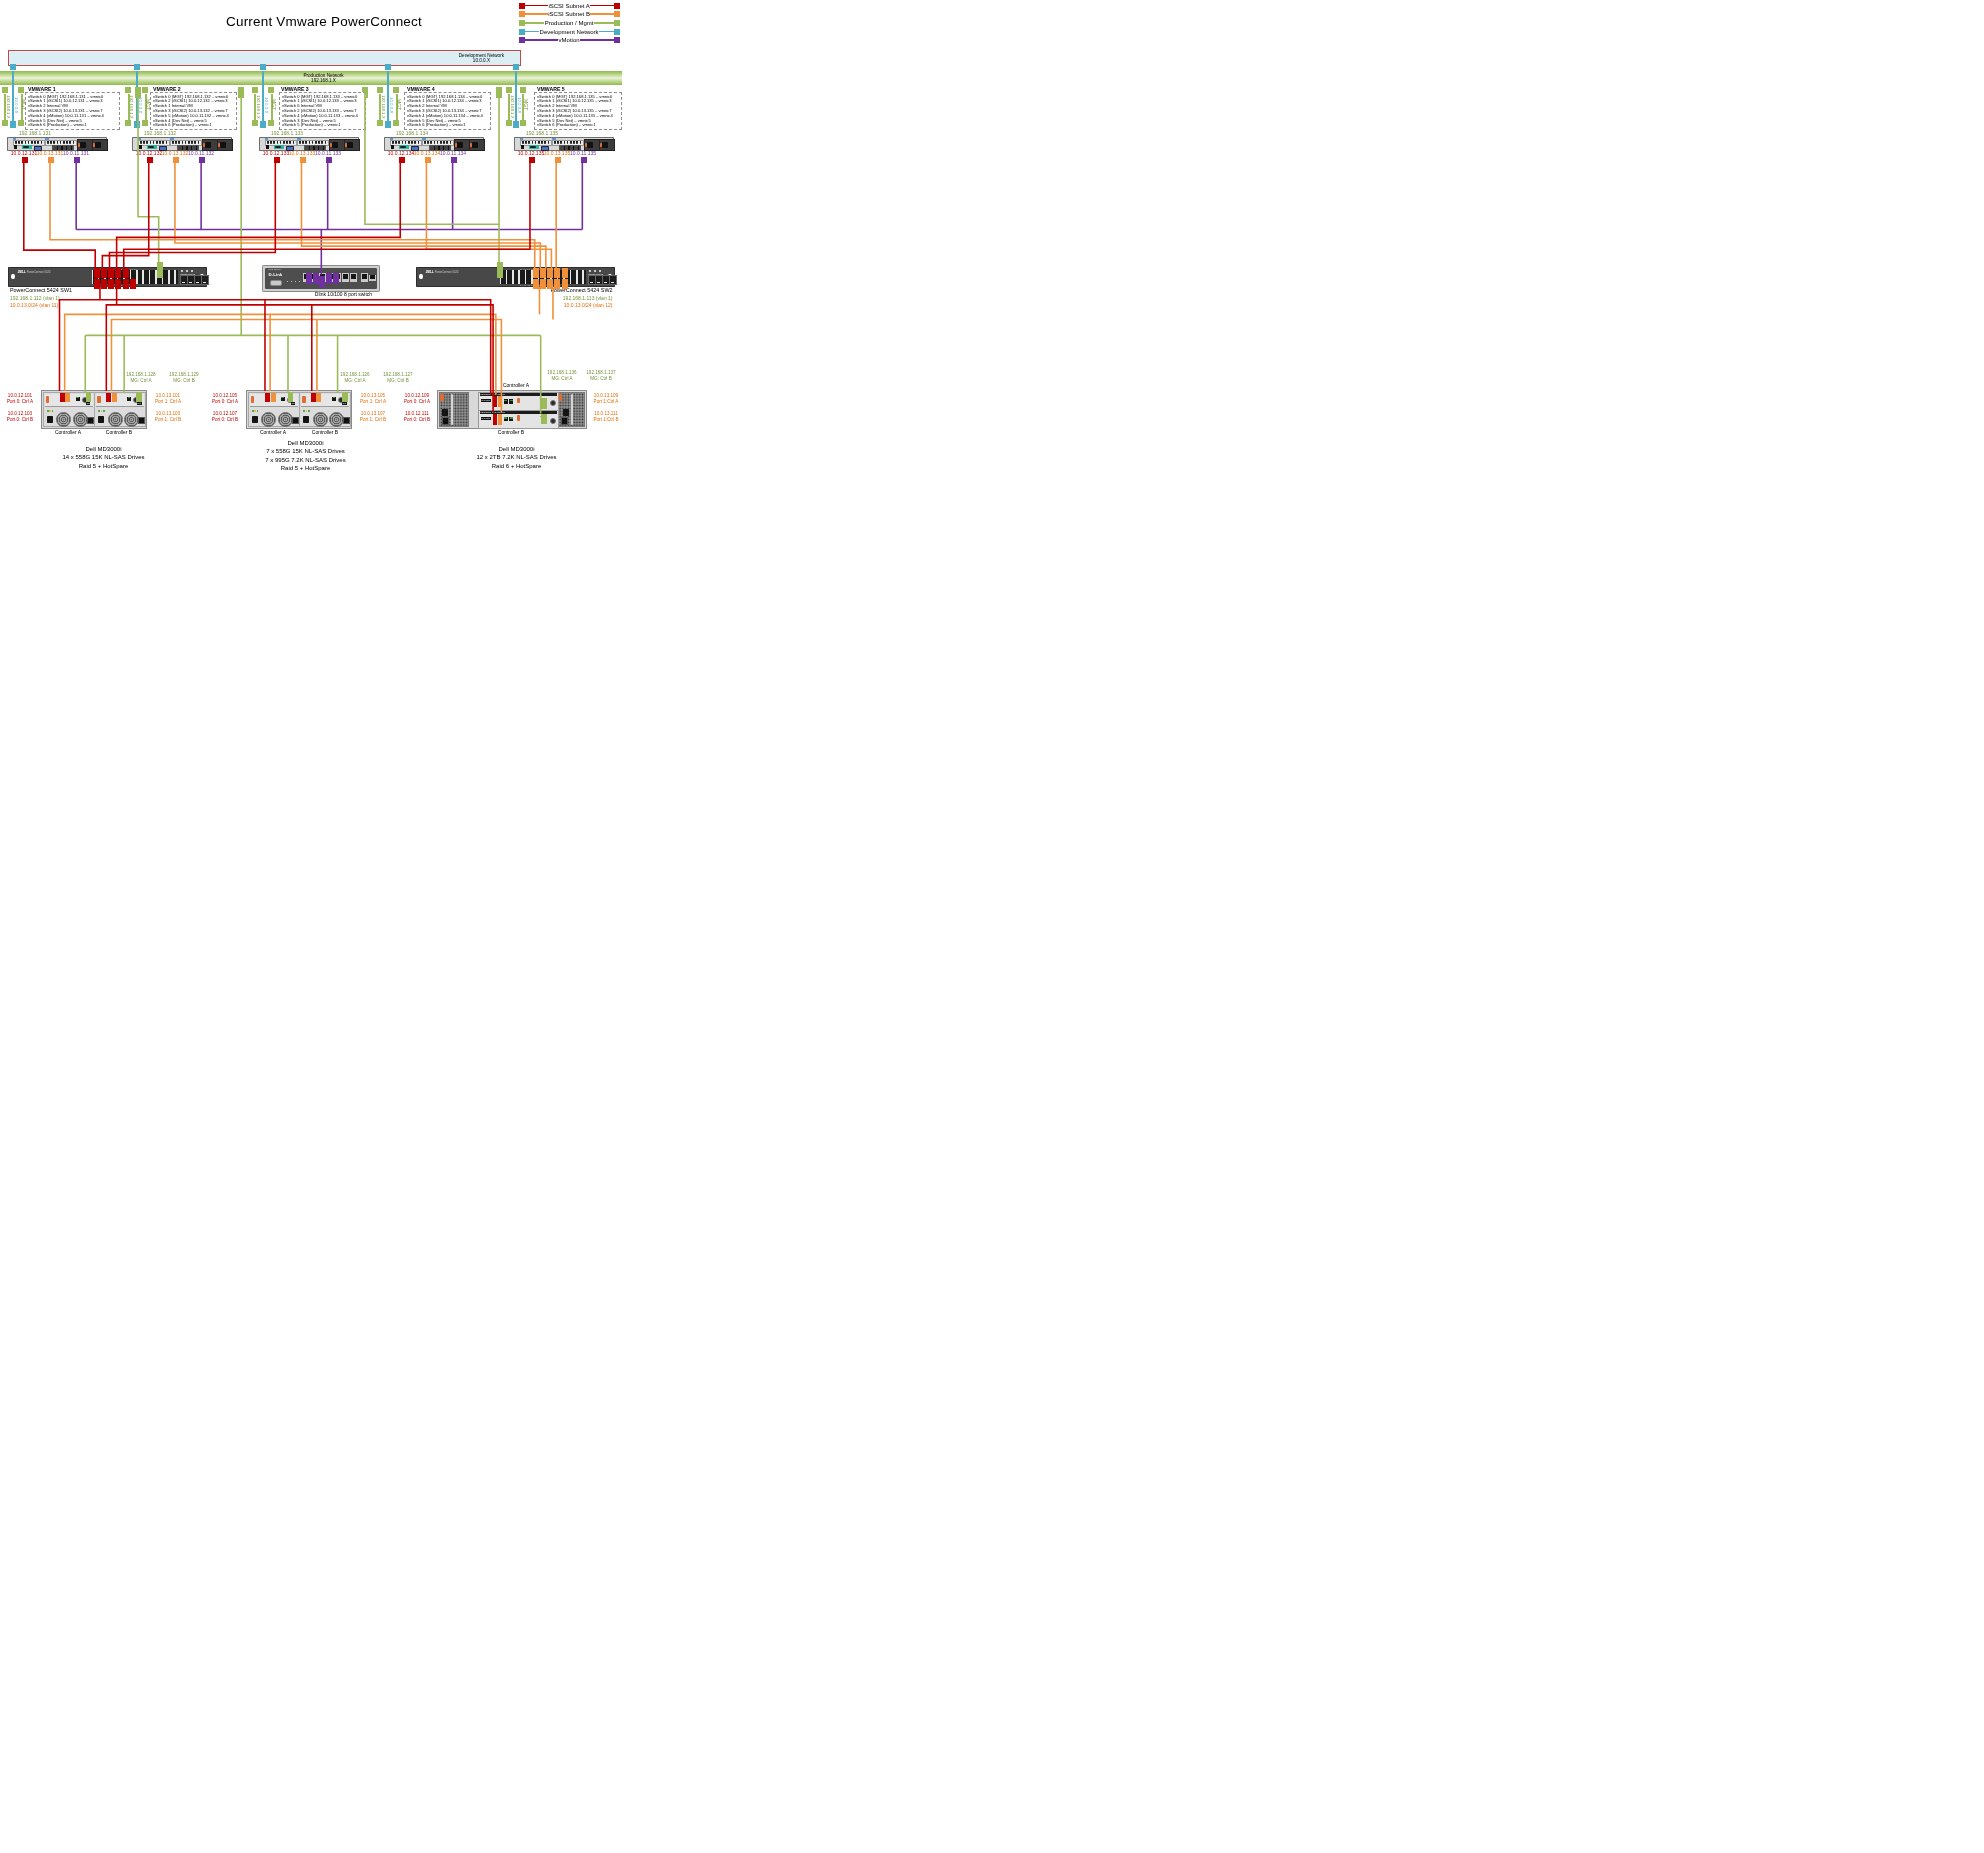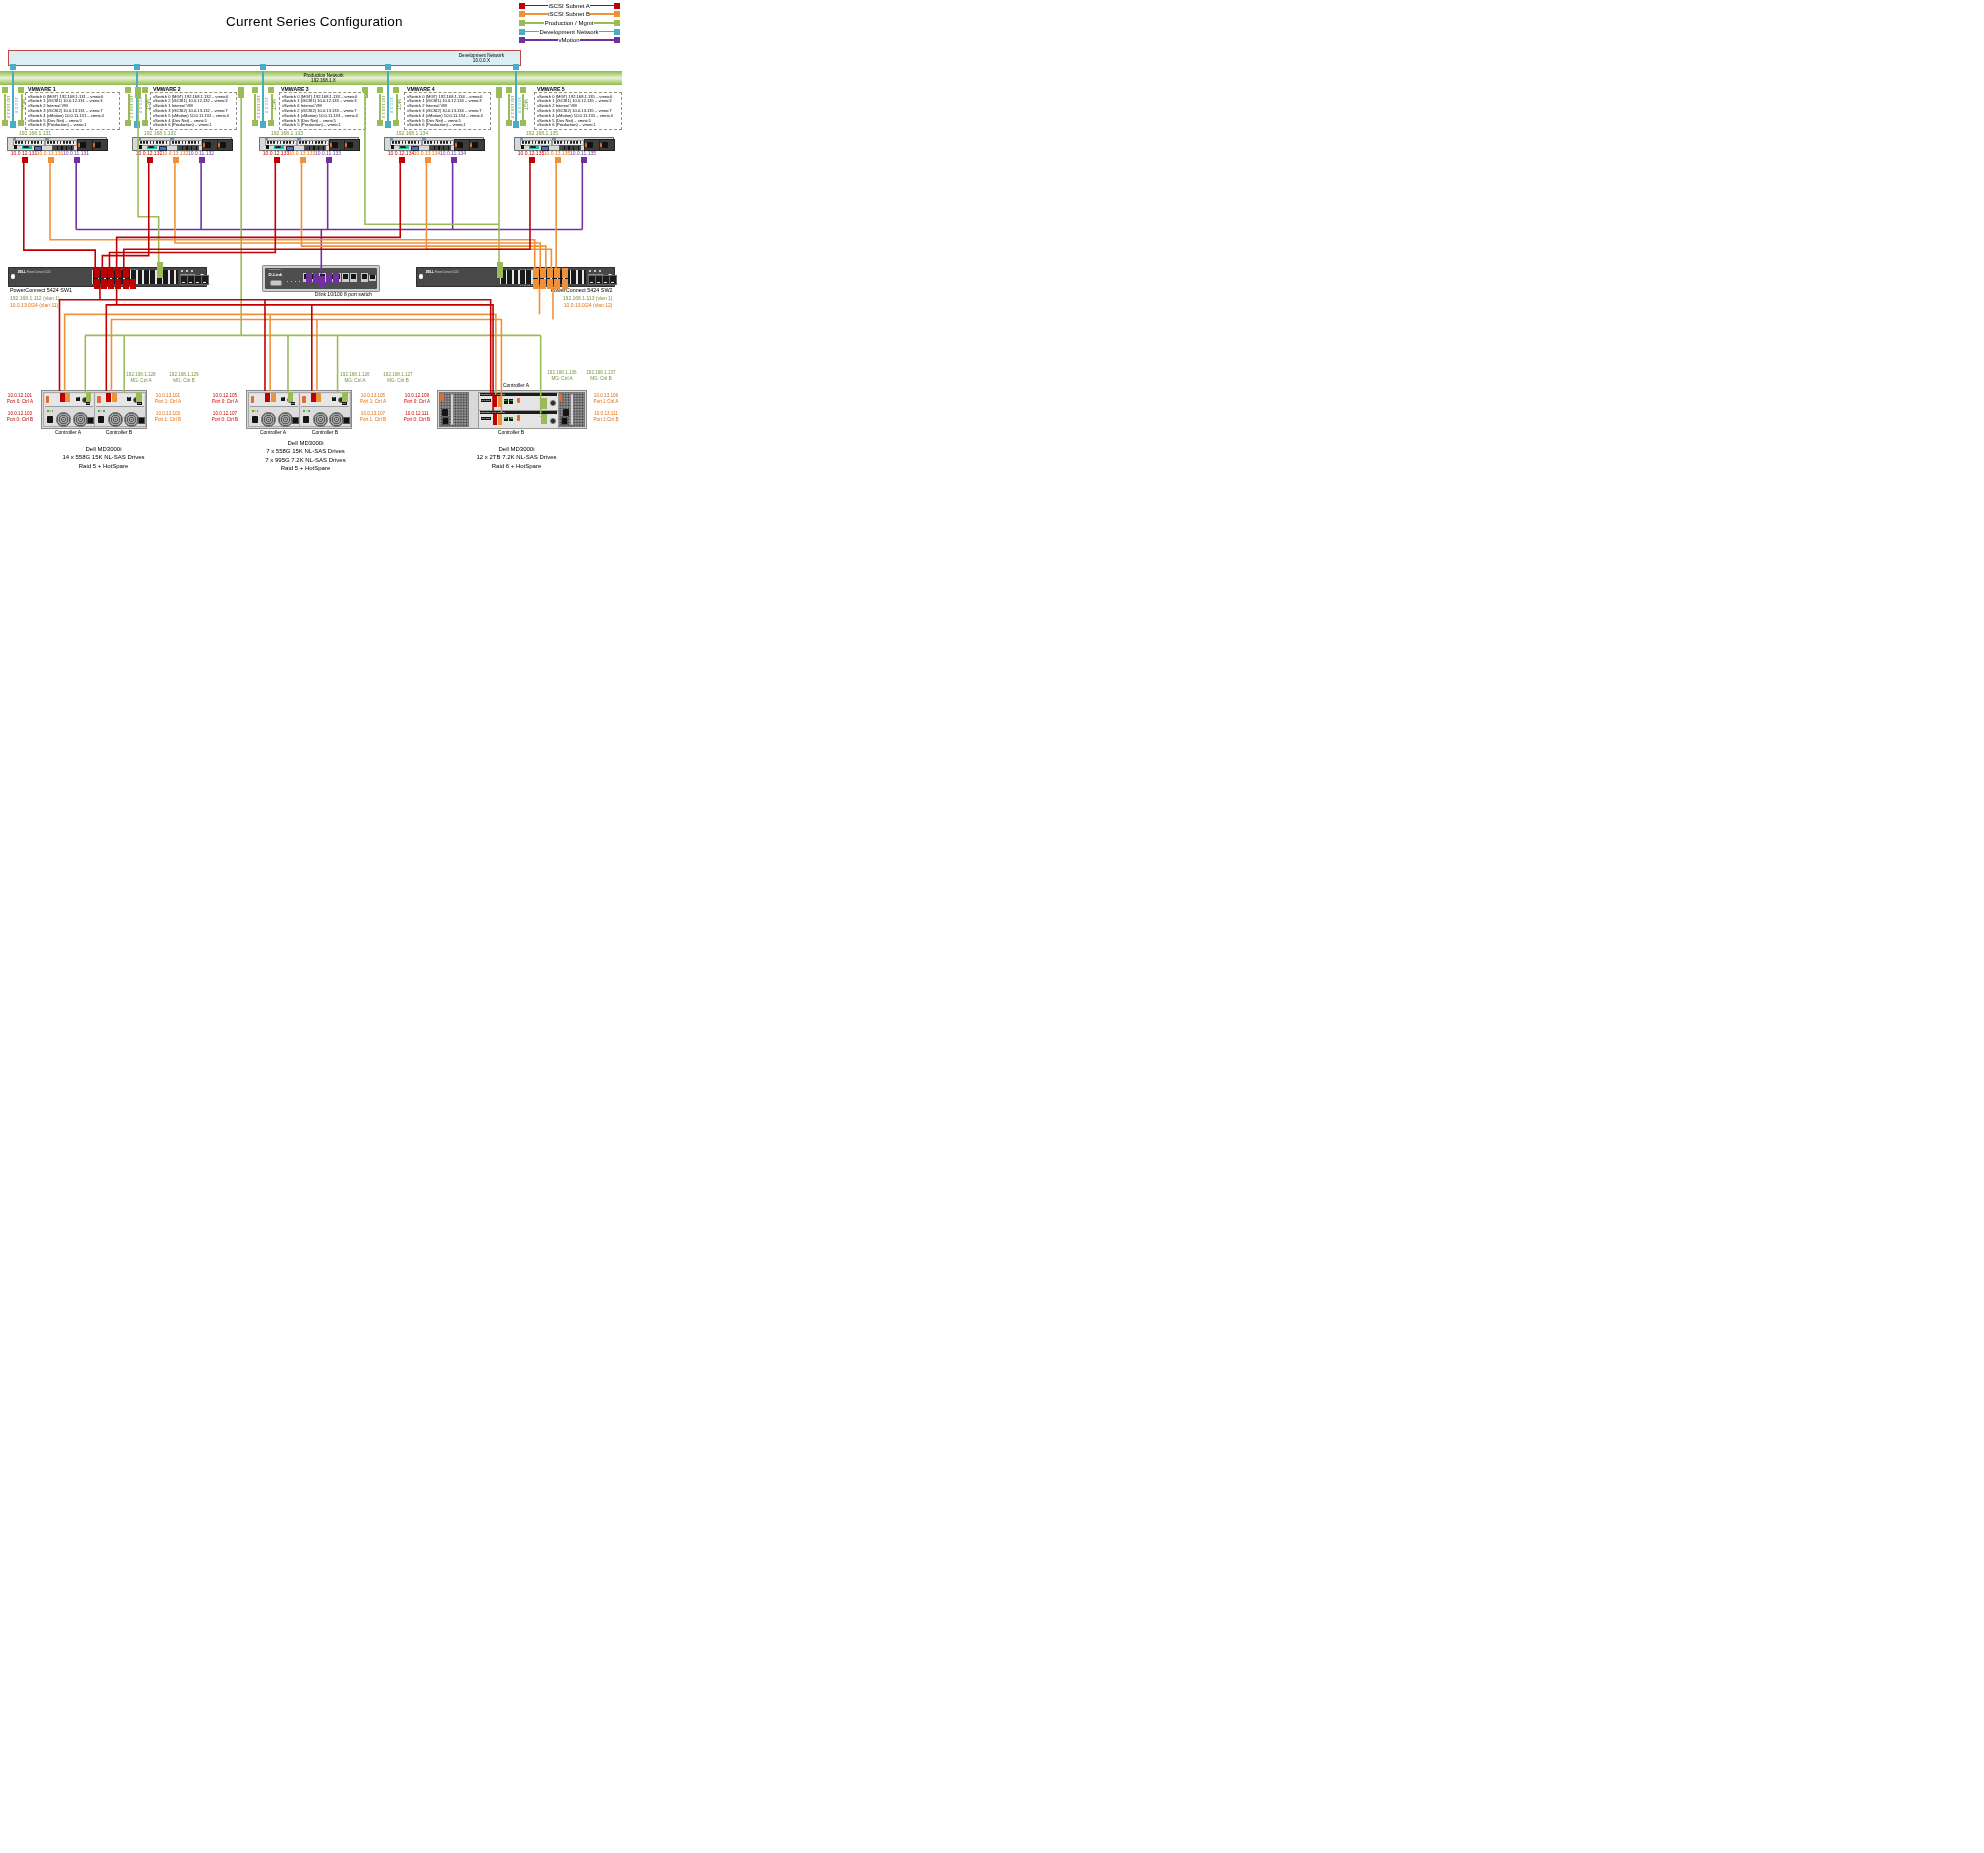--- a/index.html
+++ b/index.html
@@ -116,21 +116,21 @@
   .st-red polyline{stroke:var(--red);}
   .st-orange polyline{stroke:var(--orange);}
   .st-green polyline{stroke:var(--green);}
   .st-purple polyline{stroke:var(--purple);}
 </style>
 </head>
 <body>
 
 <div class="canvas">
 
-  <div class="abs title" style="left:226px;top:14.3px;">Current Series Configuration</div>
+  <div class="abs title" style="left:226px;top:14.3px;">Current Vmware PowerConnect</div>
 
   <div class="abs legend">
     <div class="lg-row">
       <span class="lg-sq red-bg"></span>
         <span class="lg-ln red-bg"></span>
       <span class="lg-tx">iSCSI Subnet A</span>
       <span class="lg-ln red-bg"></span>
         <span class="lg-sq red-bg"></span>
     </div>
     <div class="lg-row">

